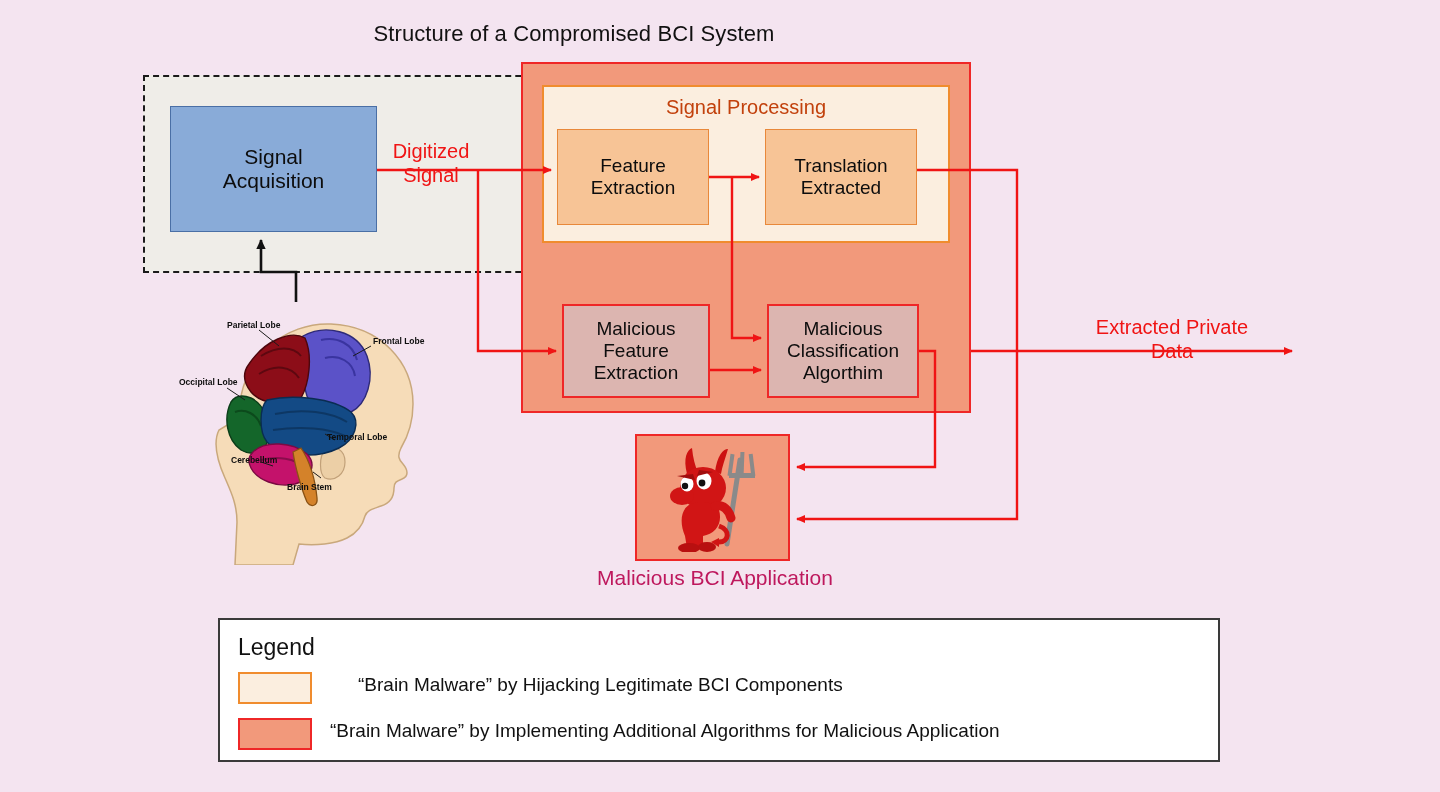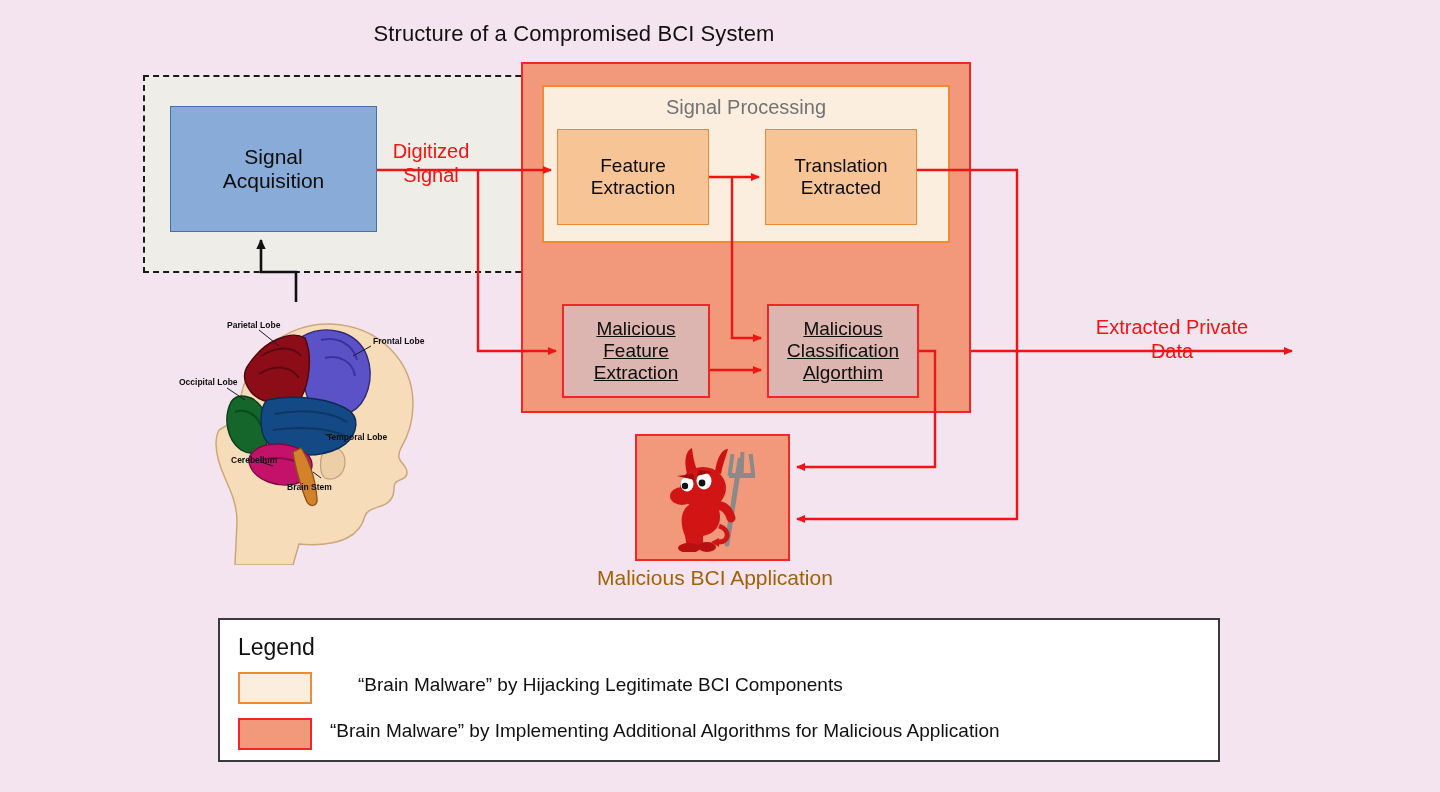--- a/index.html
+++ b/index.html
@@ -63,21 +63,21 @@
   #signal-processing-box {
     left: 542px; top: 85px;
     width: 408px; height: 158px;
     background: #fbeedf;
     border: 2px solid #f08c2e;
     box-sizing: border-box;
   }
   #signal-processing-label {
     left: 542px; top: 96px; width: 408px;
     text-align: center;
-    font-size: 20px; color: #737373;
+    font-size: 20px; color: #c2410c;
   }
 
   
   .proc-box {
     background: #f7c496;
     border: 1.5px solid #e8883a;
     box-sizing: border-box;
     display: flex; align-items: center; justify-content: center;
     text-align: center;
     font-size: 19px; color: #0d0d0d; line-height: 1.16;
@@ -85,38 +85,38 @@
   #feature-extraction-box { left: 557px; top: 129px; width: 152px; height: 96px; }
   #translation-algorithm-box { left: 765px; top: 129px; width: 152px; height: 96px; }
 
   
   .mal-box {
     background: #dcb5b0;
     border: 2px solid #ef2727;
     box-sizing: border-box;
     display: flex; align-items: center; justify-content: center;
     text-align: center;
-    font-size: 19px; color: #0d0d0d; line-height: 1.15; text-decoration: underline;
+    font-size: 19px; color: #0d0d0d; line-height: 1.15;
   }
   #malicious-feature-extraction-box { left: 562px; top: 304px; width: 148px; height: 94px; }
   #malicious-classification-box { left: 767px; top: 304px; width: 152px; height: 94px; }
 
   
   #malicious-app-box {
     left: 635px; top: 434px;
     width: 155px; height: 127px;
     background: #f2997b;
     border: 2.5px solid #ef2727;
     box-sizing: border-box;
     display: flex; align-items: center; justify-content: center;
   }
   #malicious-app-caption {
     left: 545px; top: 566px; width: 340px;
     text-align: center;
-    font-size: 21px; color: #a16207;
+    font-size: 21px; color: #be185d;
   }
 
   
   #brain-figure { left: 175px; top: 300px; width: 265px; height: 265px; }
 
   
   .flow-label {
     color: #f01414;
     font-size: 20px;
     text-align: center;

